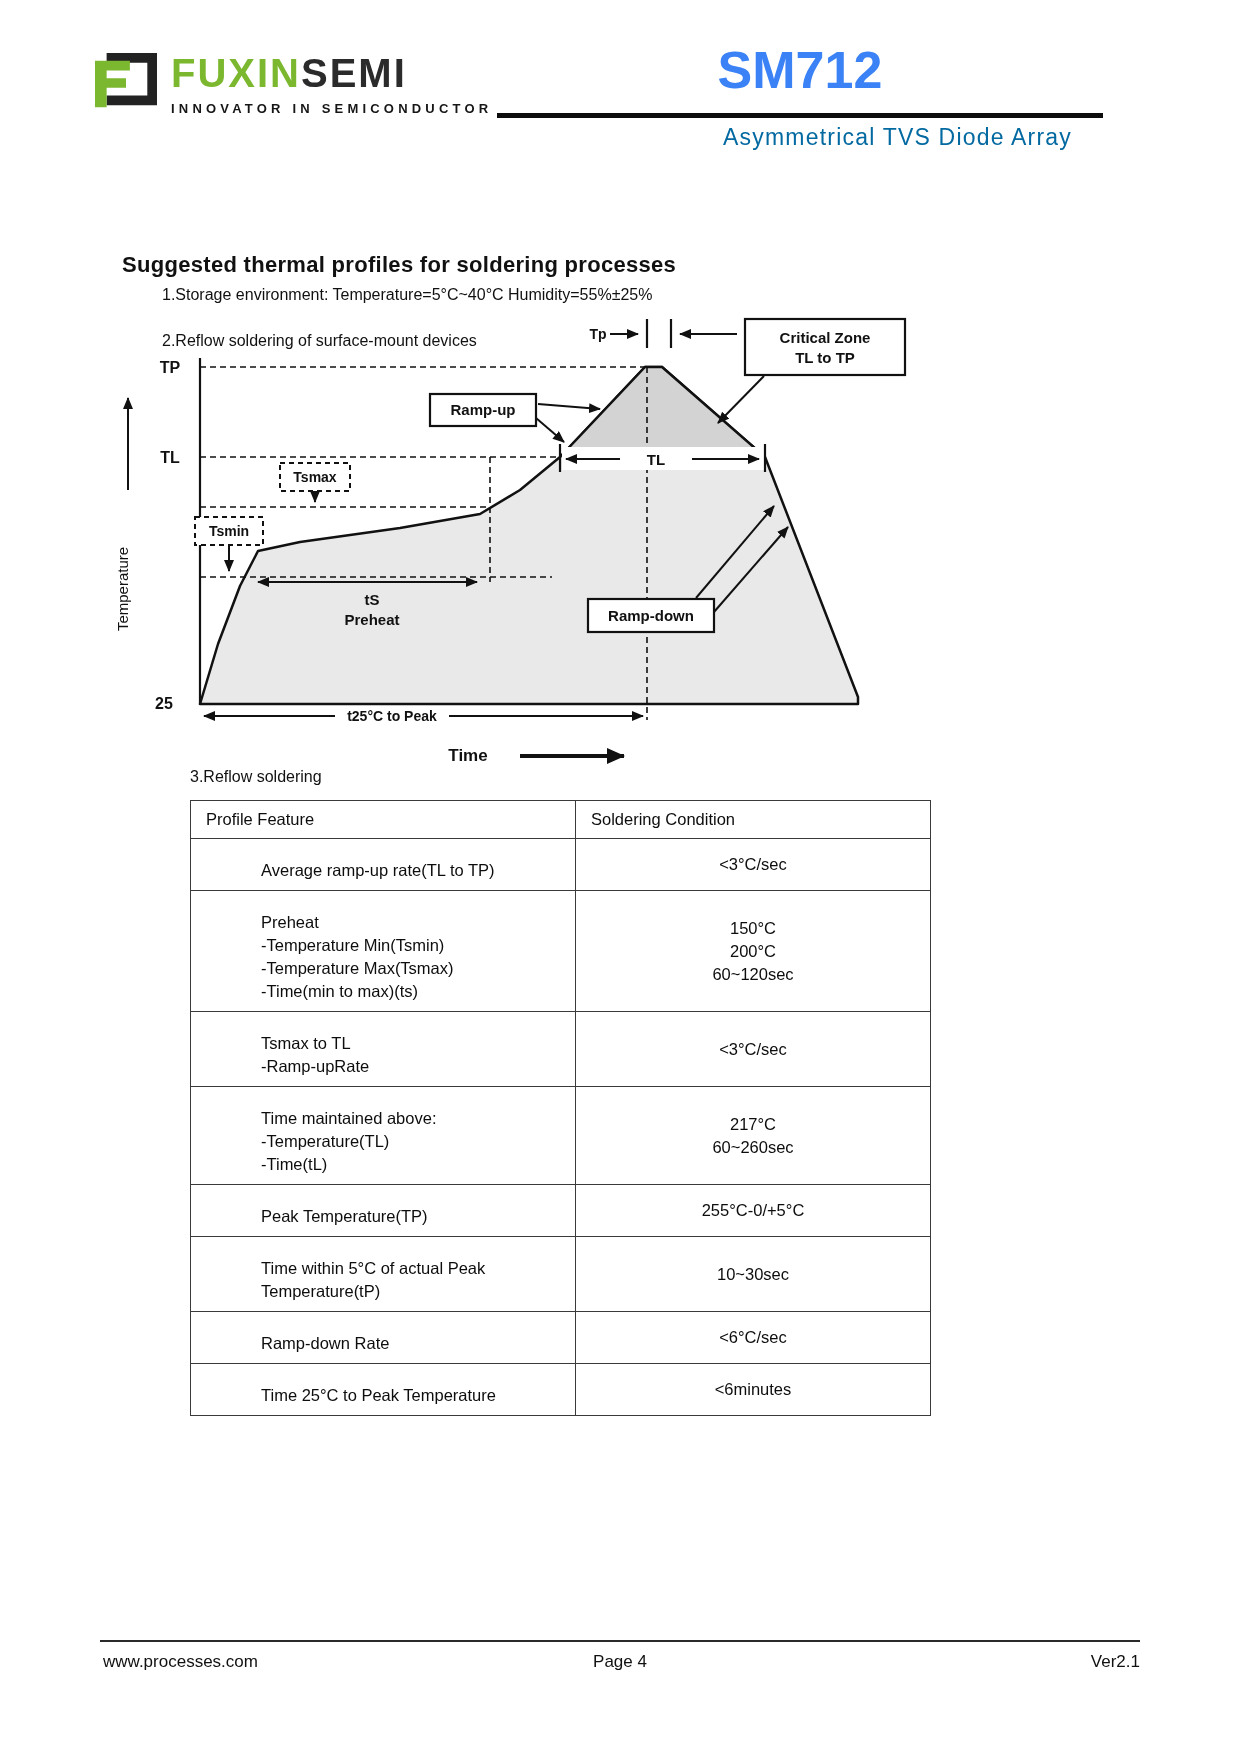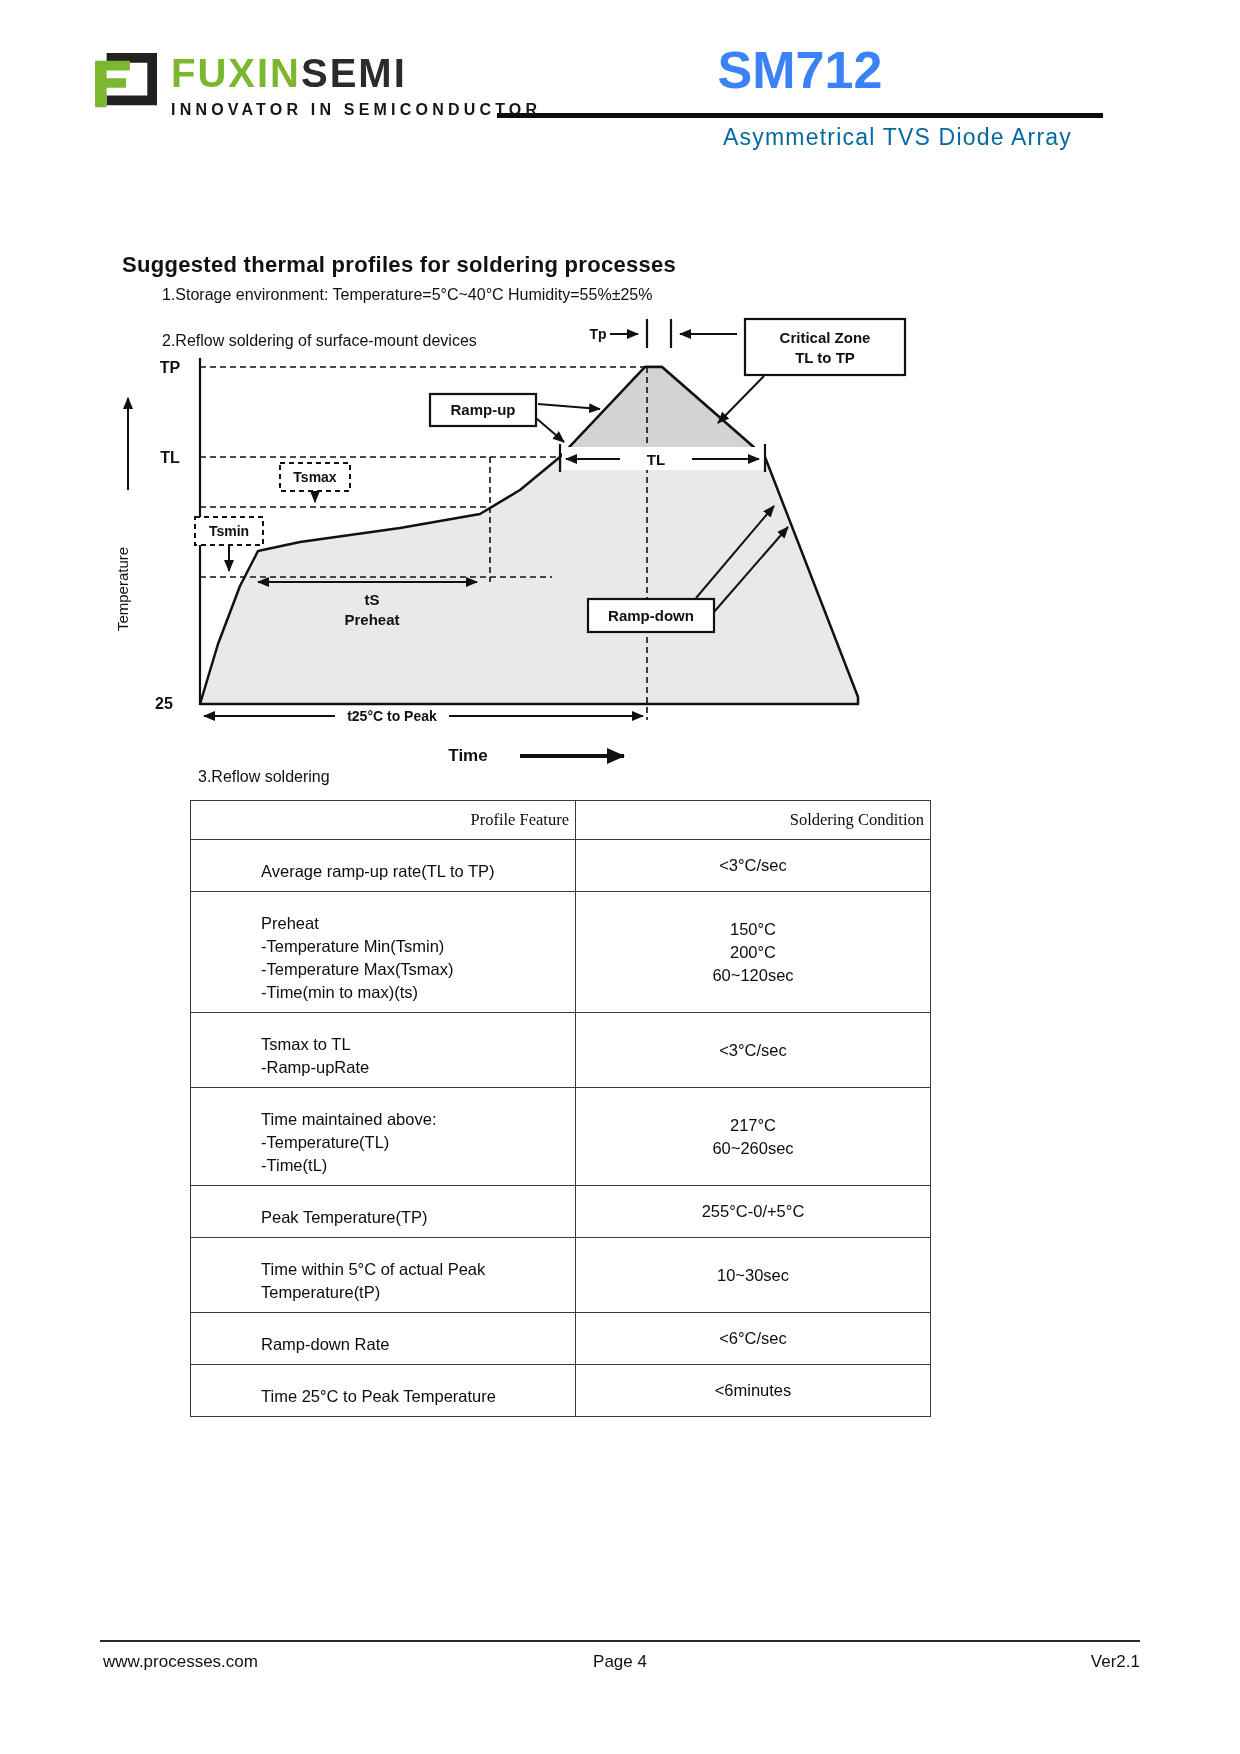--- a/index.html
+++ b/index.html
@@ -5,49 +5,49 @@
   html,body{margin:0;padding:0;background:#fff;}
   .page{position:relative;width:1240px;height:1717px;background:#fff;overflow:hidden;
         font-family:"Liberation Sans","DejaVu Sans",sans-serif;color:#111;}
 
   
   .logo{position:absolute;left:95px;top:52px;display:flex;align-items:flex-start;gap:14px;}
   .logo-text{display:flex;flex-direction:column;}
   .brand{font-size:40px;font-weight:800;letter-spacing:2px;line-height:1.05;white-space:nowrap;}
   .brand-green{color:#7cb82f;}
   .brand-dark{color:#2b2b2b;}
-  .tagline{margin-top:7px;font-size:16px;font-weight:700;letter-spacing:4.2px;color:#161616;white-space:nowrap;}
+  .tagline{margin-top:7px;font-size:13px;font-weight:700;letter-spacing:4.2px;color:#161616;white-space:nowrap;}
 
   .product{position:absolute;left:600px;top:40px;width:400px;text-align:center;
            font-size:52px;font-weight:700;color:#3b82f6;}
   .header-rule{position:absolute;left:497px;top:113px;width:606px;height:5px;background:#0d0d0d;}
   .subtitle{position:absolute;left:690px;top:124px;width:415px;text-align:center;
             font-size:23px;letter-spacing:1.2px;color:#0369a1;}
 
   
   .section-title{position:absolute;left:122px;top:244px;font-size:22px;font-weight:700;letter-spacing:.3px;margin-top:8px;}
   .notes{position:absolute;left:162px;top:283px;font-size:16px;line-height:23px;white-space:pre-line;}
-  .note3{position:absolute;left:190px;top:768px;font-size:16px;margin-left:8px;}
+  .note3{position:absolute;left:190px;top:768px;font-size:16px;}
 
   
   .diagram{position:absolute;left:100px;top:314px;}
   .diagram text{font-family:"Liberation Sans","DejaVu Sans",sans-serif;}
   .dl{stroke:#111;stroke-width:1.6;stroke-dasharray:6 4;fill:none;}
   .ar{stroke:#111;stroke-width:2;fill:none;}
   .boxS{fill:#fff;stroke:#111;stroke-width:2.2;}
   .boxD{fill:#fff;stroke:#111;stroke-width:2;stroke-dasharray:5 4;}
   .lab{font-size:15px;font-weight:700;fill:#111;}
   .lab14{font-size:14px;font-weight:700;fill:#111;}
   .axis{font-size:16px;font-weight:700;fill:#111;}
 
   
   .soldering-table{position:absolute;left:190px;top:800px;width:740px;border-collapse:collapse;
                    font-size:16.5px;color:#0d0d0d;table-layout:fixed;}
   .soldering-table th,.soldering-table td{border:1.5px solid #3a3a3a;}
-  .soldering-table th{font-weight:400;padding:9px 6px;text-align:right;font-family:Liberation Serif, serif;}
+  .soldering-table th{font-weight:400;padding:9px 15px;text-align:left;}
   .feature-cell{padding:20px 8px 8px 70px;white-space:pre-line;line-height:23px;vertical-align:middle;text-align:left;}
   .cond-cell{padding:8px 6px;white-space:pre-line;line-height:23px;vertical-align:middle;text-align:center;}
   .col-feature{width:385px;}
   .col-cond{width:355px;}
 
   
   .footer-rule{position:absolute;left:100px;top:1640px;width:1040px;border-top:2px solid #2a2a2a;}
   .footer-site{position:absolute;left:103px;top:1652px;font-size:17px;}
   .footer-page{position:absolute;left:0;top:1652px;width:1240px;text-align:center;font-size:17px;}
   .footer-ver{position:absolute;right:100px;top:1652px;font-size:17px;}

